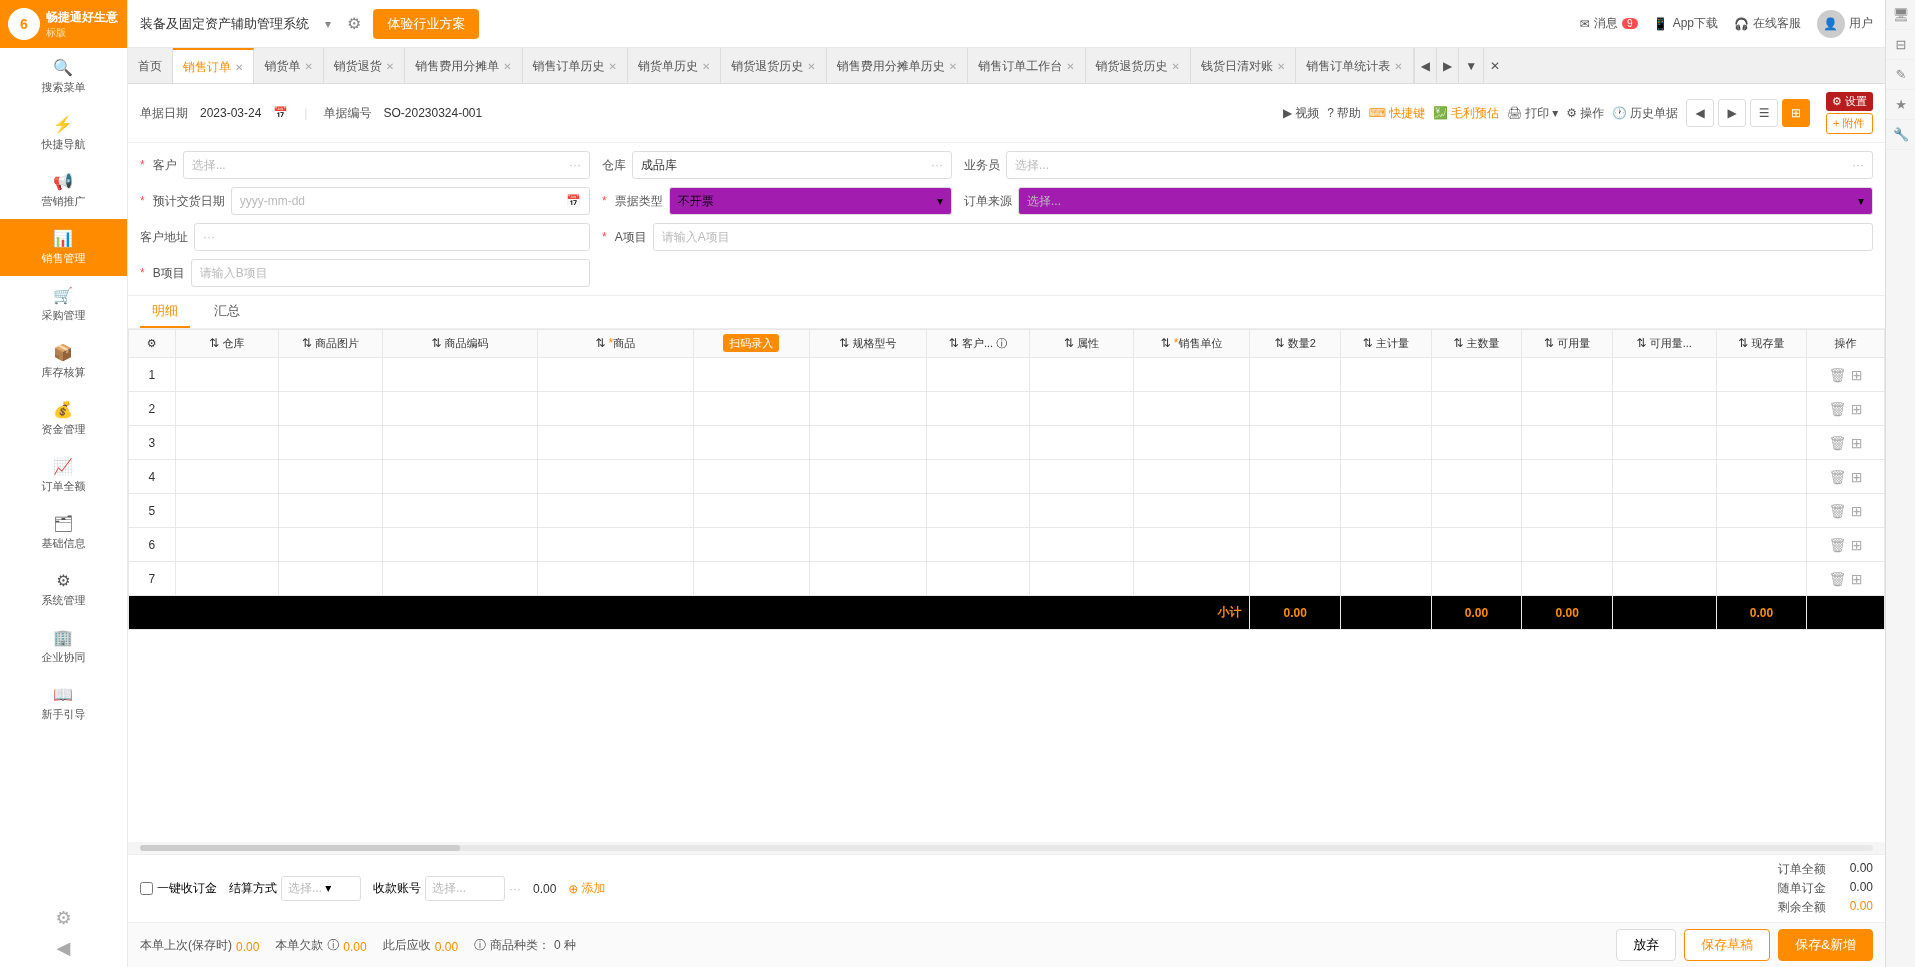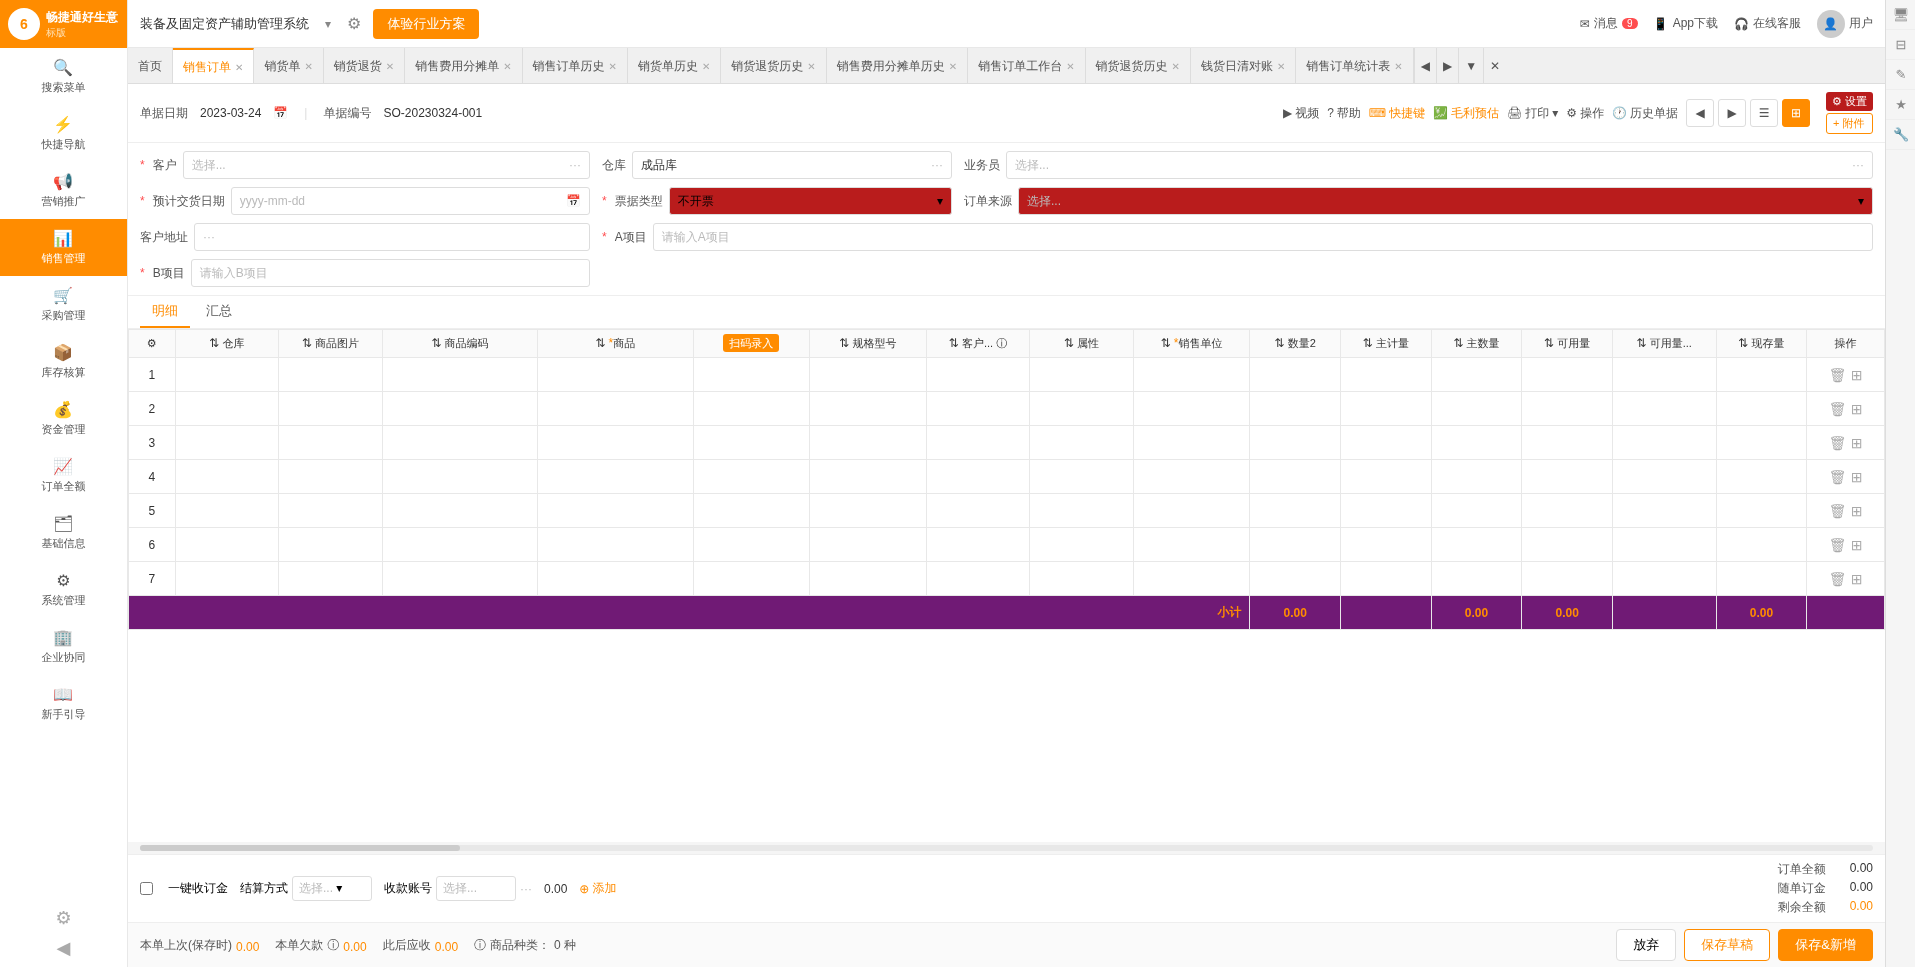--- a/index.html
+++ b/index.html
@@ -46,46 +46,46 @@
     .icon-btn { width: 28px; height: 28px; border: 1px solid #ddd; border-radius: 3px; display: flex; align-items: center; justify-content: center; cursor: pointer; background: #fff; }
 
     
     .form-fields { padding: 8px 12px; display: flex; flex-direction: column; gap: 8px; flex-shrink: 0; border-bottom: 1px solid #eee; }
     .form-row { display: flex; align-items: center; gap: 12px; }
     .field-group { display: flex; align-items: center; gap: 6px; flex: 1; }
     .field-label { color: #555; white-space: nowrap; font-size: 12px; }
     .field-required { color: #ff4d4f; margin-right: 2px; }
     .field-input { border: 1px solid #ddd; border-radius: 3px; padding: 4px 8px; color: #333; background: #fff; flex: 1; cursor: pointer; display: flex; align-items: center; justify-content: space-between; min-height: 28px; font-size: 12px; }
     .field-input.placeholder { color: #bbb; }
-    .select-input { border: 1px solid #ddd; border-radius: 3px; padding: 4px 8px; background: #b91c1c; display: flex; align-items: center; justify-content: space-between; min-height: 28px; flex: 1; cursor: pointer; font-size: 12px; }
+    .select-input { border: 1px solid #ddd; border-radius: 3px; padding: 4px 8px; background: #a21caf; display: flex; align-items: center; justify-content: space-between; min-height: 28px; flex: 1; cursor: pointer; font-size: 12px; }
     .dots { color: #bbb; }
 
     
-    .sub-tabs { display: flex; gap: 4px; border-bottom: 1px solid #eee; padding: 0 12px; flex-shrink: 0; }
+    .sub-tabs { display: flex; gap: 12px; border-bottom: 1px solid #eee; padding: 0 12px; flex-shrink: 0; }
     .sub-tab { padding: 6px 12px; cursor: pointer; color: #555; border-bottom: 2px solid transparent; font-size: 13px; }
     .sub-tab.active { color: #ff8c00; border-bottom: 2px solid #ff8c00; }
 
     
     .table-container { flex: 1; overflow: auto; position: relative; }
     .data-table { width: 100%; border-collapse: collapse; table-layout: fixed; }
     .data-table th { background: #fafafa; border: 1px solid #e8e8e8; padding: 6px 8px; text-align: center; font-weight: normal; color: #333; white-space: nowrap; font-size: 11px; position: sticky; top: 0; z-index: 2; }
     .data-table td { border: 1px solid #e8e8e8; padding: 4px 8px; text-align: center; color: #333; height: 34px; }
     .th-orange { color: #ff8c00; }
     .th-scan { background: #ff8c00; color: #fff; padding: 3px 6px; border-radius: 3px; font-size: 11px; }
     .row-num { color: #999; }
     .action-icons { display: flex; align-items: center; justify-content: center; gap: 4px; }
     .action-icon { color: #aaa; cursor: pointer; font-size: 14px; }
 
     
-    .subtotal-row td { background: #701a75; font-weight: bold; color: #ff8c00; }
+    .subtotal-row td { background: #000000; font-weight: bold; color: #ff8c00; }
     .subtotal-label { color: #ff8c00; font-weight: bold; }
 
     
     .bottom-bar { display: flex; align-items: center; padding: 6px 12px; border-top: 1px solid #eee; background: #fff; flex-shrink: 0; gap: 12px; }
-    .checkbox-group { display: flex; align-items: center; gap: 15px; }
+    .checkbox-group { display: flex; align-items: center; gap: 4px; }
     .select-group { display: flex; align-items: center; gap: 4px; }
     .select-sm { border: 1px solid #ddd; border-radius: 3px; padding: 3px 6px; font-size: 12px; min-width: 80px; }
     .add-btn { color: #ff8c00; cursor: pointer; display: flex; align-items: center; gap: 3px; }
     .amount-val { color: #333; }
     .summary-row { display: flex; justify-content: space-between; gap: 24px; }
     .summary-label { color: #555; }
     .summary-val { color: #333; }
     .summary-val.orange { color: #ff8c00; }
 
     

